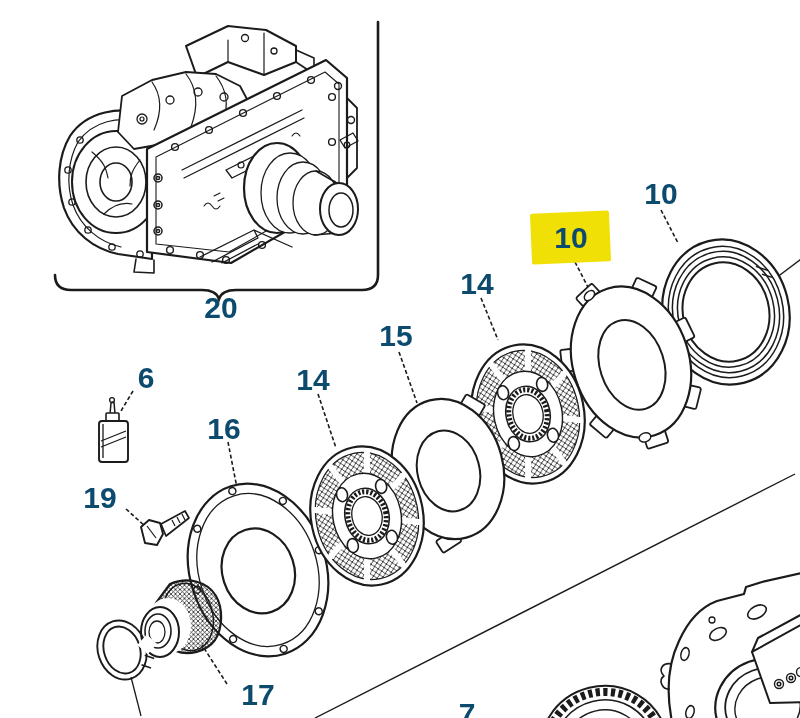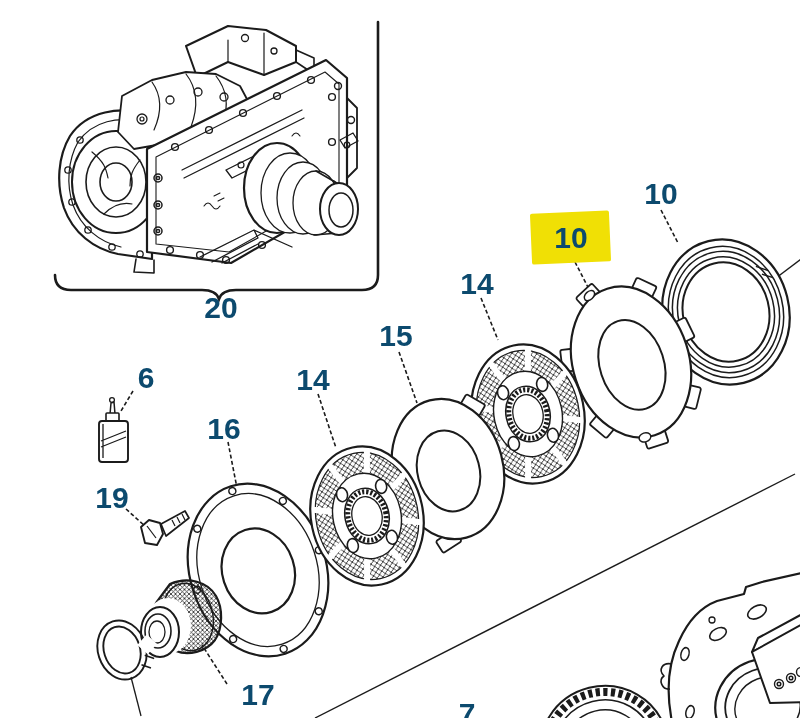--- a/index.html
+++ b/index.html
@@ -274,21 +274,21 @@
     <path d="M172,520 l3,6 M177,517 l3,6 M182,514 l3,6" stroke-width="1.2" fill="none"></path>
     <path d="M141,527 L149,520 L160,523 L163,534 L157,545 L145,543 Z" stroke-width="1.9"></path>
     <path d="M147,526 L156,538" stroke-width="1.2" fill="none"></path>
   </g>
 </svg>
 
   <div class="hl-box"></div>
 
   <div class="part-label" style="left:221px;top:308px">20</div>
   <div class="part-label" style="left:146px;top:378px">6</div>
-  <div class="part-label" style="left:112px;top:498px">19</div>
+  <div class="part-label" style="left:100px;top:498px">19</div>
   <div class="part-label" style="left:224px;top:429px">16</div>
   <div class="part-label" style="left:313px;top:380px">14</div>
   <div class="part-label" style="left:396px;top:336px">15</div>
   <div class="part-label" style="left:477px;top:284px">14</div>
   <div class="part-label" style="left:571px;top:238px">10</div>
   <div class="part-label" style="left:661px;top:194px">10</div>
   <div class="part-label" style="left:258px;top:695px">17</div>
   <div class="part-label" style="left:467px;top:714px">7</div>
 </div>
 

